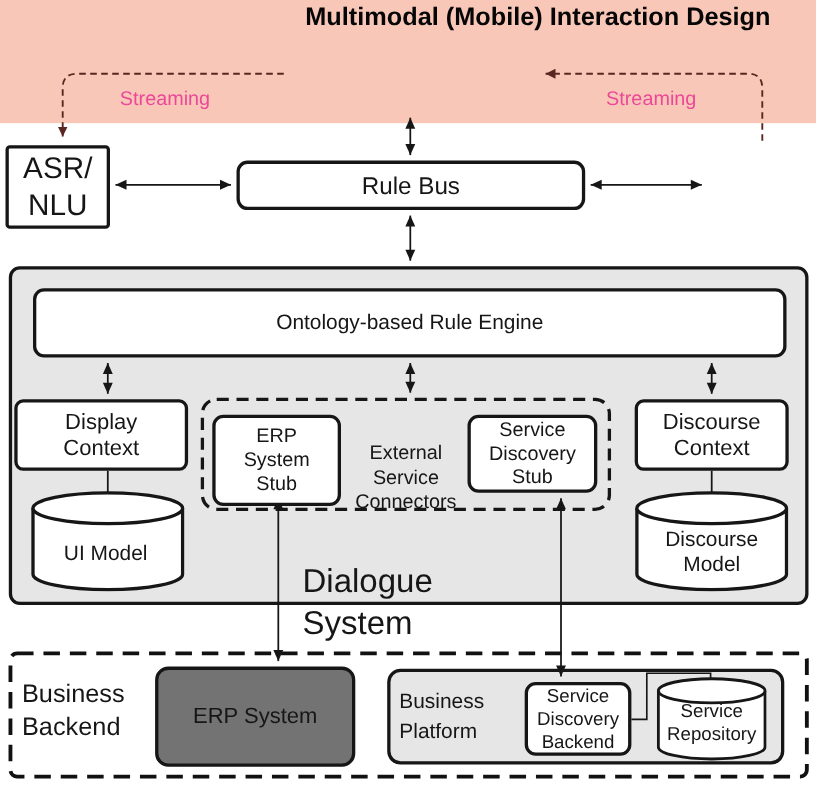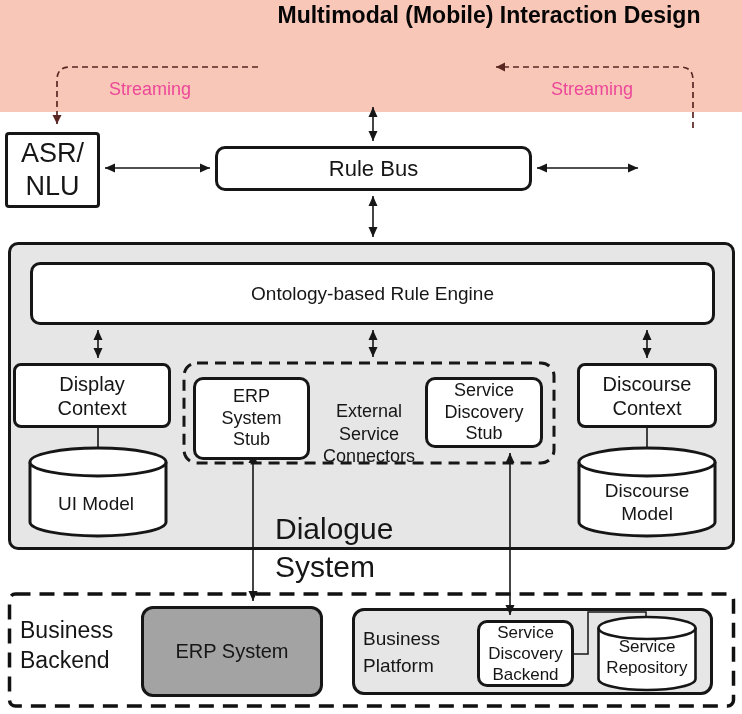--- a/index.html
+++ b/index.html
@@ -30,21 +30,21 @@
   .disctx{left:577px;top:363px;width:140px;height:65px;border-radius:8px;font-size:20px;line-height:1.2;}
   .cyl{position:absolute;}
   .cyl-label{position:absolute;text-align:center;white-space:pre-line;}
   .uilab{left:28px;top:492px;width:136px;height:24px;font-size:19px;line-height:24px;}
   .dmlab{left:577px;top:480px;width:140px;height:48px;font-size:19px;line-height:1.2;}
   .repolab{left:597px;top:636px;width:100px;height:44px;font-size:17px;line-height:1.25;}
   .dslab{position:absolute;left:275px;top:478px;width:200px;font-size:30px;line-height:1.25;
          white-space:pre-line;margin-top:32px;}
   .bblab{position:absolute;left:20px;top:616px;width:132px;font-size:23px;line-height:1.3;
          text-align:left;white-space:pre-line;}
-  .erpsys{left:141px;top:606px;width:182px;height:91px;background:#a3a3a3;border-radius:12px;font-size:20px;}
+  .erpsys{left:141px;top:606px;width:182px;height:91px;background:#737373;border-radius:12px;font-size:20px;}
   .bplat{left:352px;top:608px;width:361px;height:87px;background:#e6e6e6;border-radius:12px;}
   .bplab{position:absolute;left:363px;top:626px;width:112px;font-size:19px;line-height:1.4;
          text-align:left;white-space:pre-line;}
   .sdb{left:477px;top:620px;width:97px;height:67px;border-radius:10px;font-size:17px;line-height:1.25;border-width:3px;}
   svg.layer{position:absolute;left:0;top:0;width:742px;height:714px;pointer-events:none;}
 </style>
 </head>
 <body>
 
 <div class="stage">

